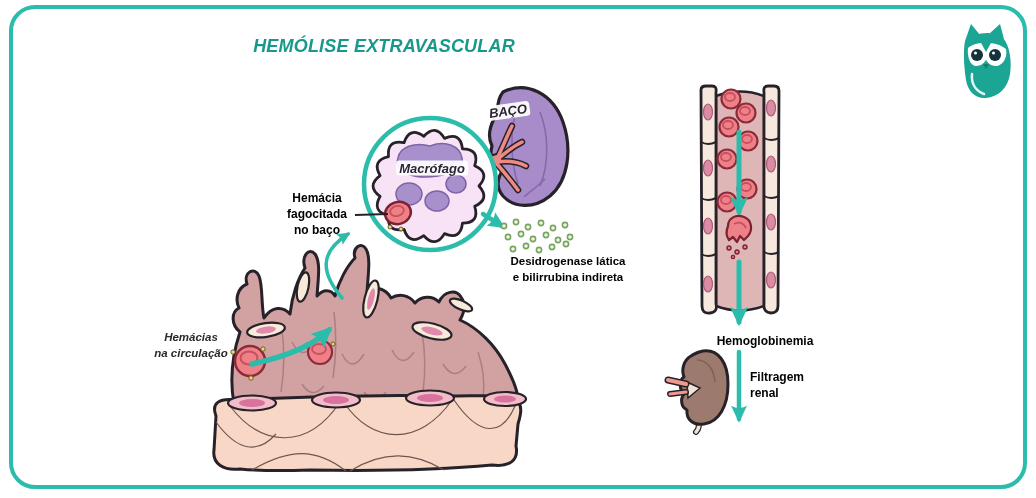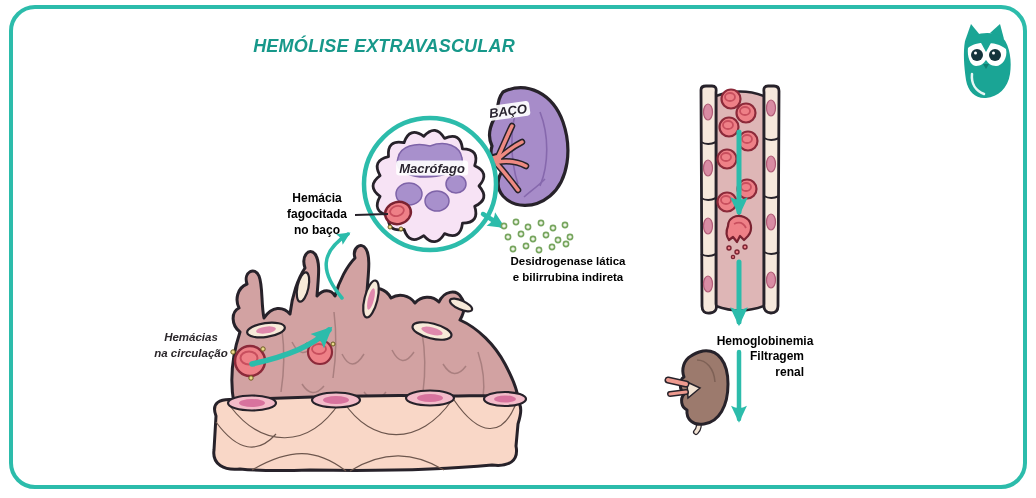--- a/index.html
+++ b/index.html
@@ -266,21 +266,21 @@
 
   <div class="cap" style="left:317px;top:190px;">Hemácia
 fagocitada
 no baço</div>
   <div class="cap cap-sm" style="left:536px;top:254px;margin-left:32px;">Desidrogenase lática
 e bilirrubina indireta</div>
   <div class="cap cap-sm cap-it" style="left:191px;top:330px;">Hemácias
 na circulação</div>
 
   <div class="cap" style="left:765px;top:333px;">Hemoglobinemia</div>
-  <div class="cap cap-left" style="left:750px;top:348px;text-align:right;">Filtragem
+  <div class="cap cap-left" style="left:750px;top:369px;">Filtragem
 renal</div>
 
   <svg class="art" style="left:958px;top:22px;" width="56" height="78" viewBox="0 0 56 78">
     <g>
       <path d="M 7,19 L 13,2 L 22,13 Z" fill="#1aa595"></path>
       <path d="M 32,11 L 42,2 L 46,17 Z" fill="#1aa595"></path>
       <path d="M 7,19 C 16,10 36,8 45,16 C 52,24 54,40 52,52 C 50,66 40,75 28,76 C 18,77 10,70 8,58
            C 6,44 5,30 7,19 Z" fill="#1aa595"></path>
       <path d="M 10,26 C 18,19 38,19 48,27 C 50,36 44,44 38,44 C 33,44 30,41 28,38 C 26,41 23,44 18,44
            C 12,44 9,34 10,26 Z" fill="#ffffff"></path>

